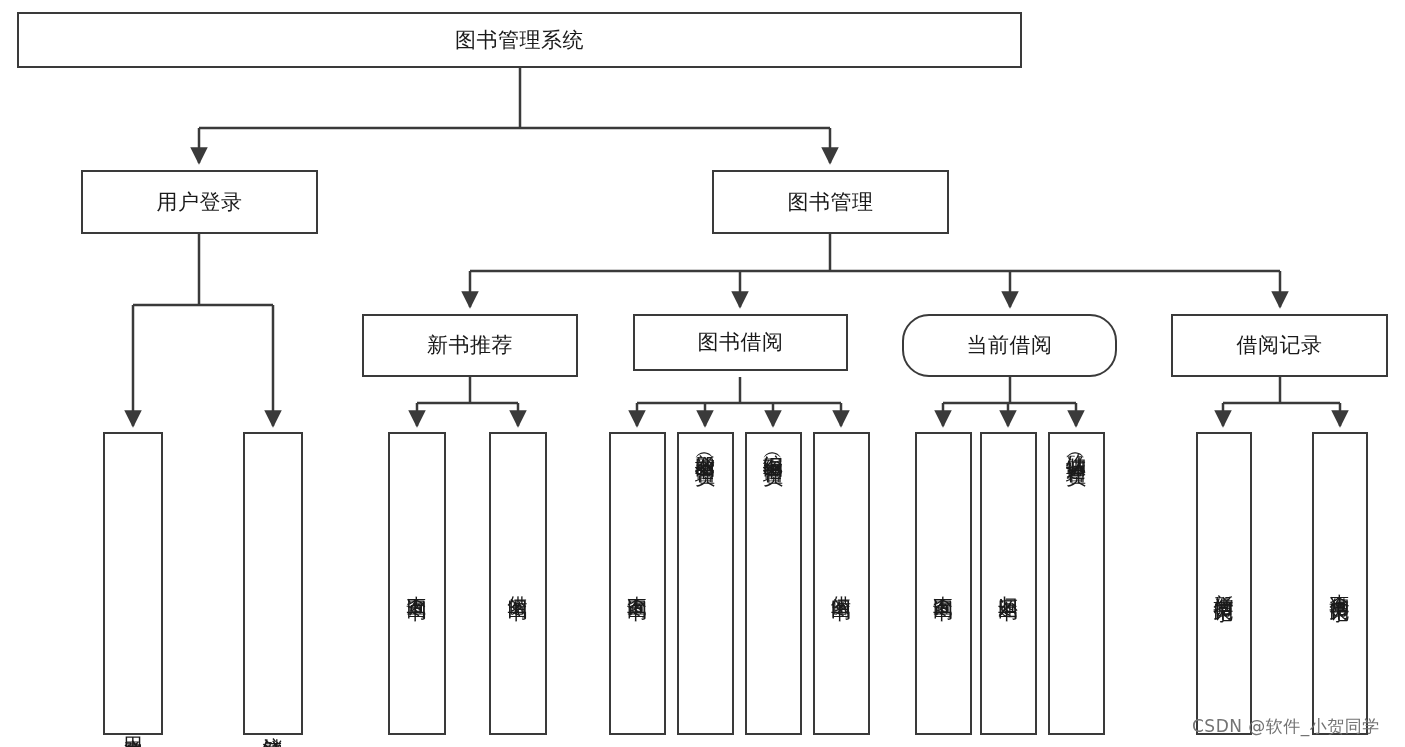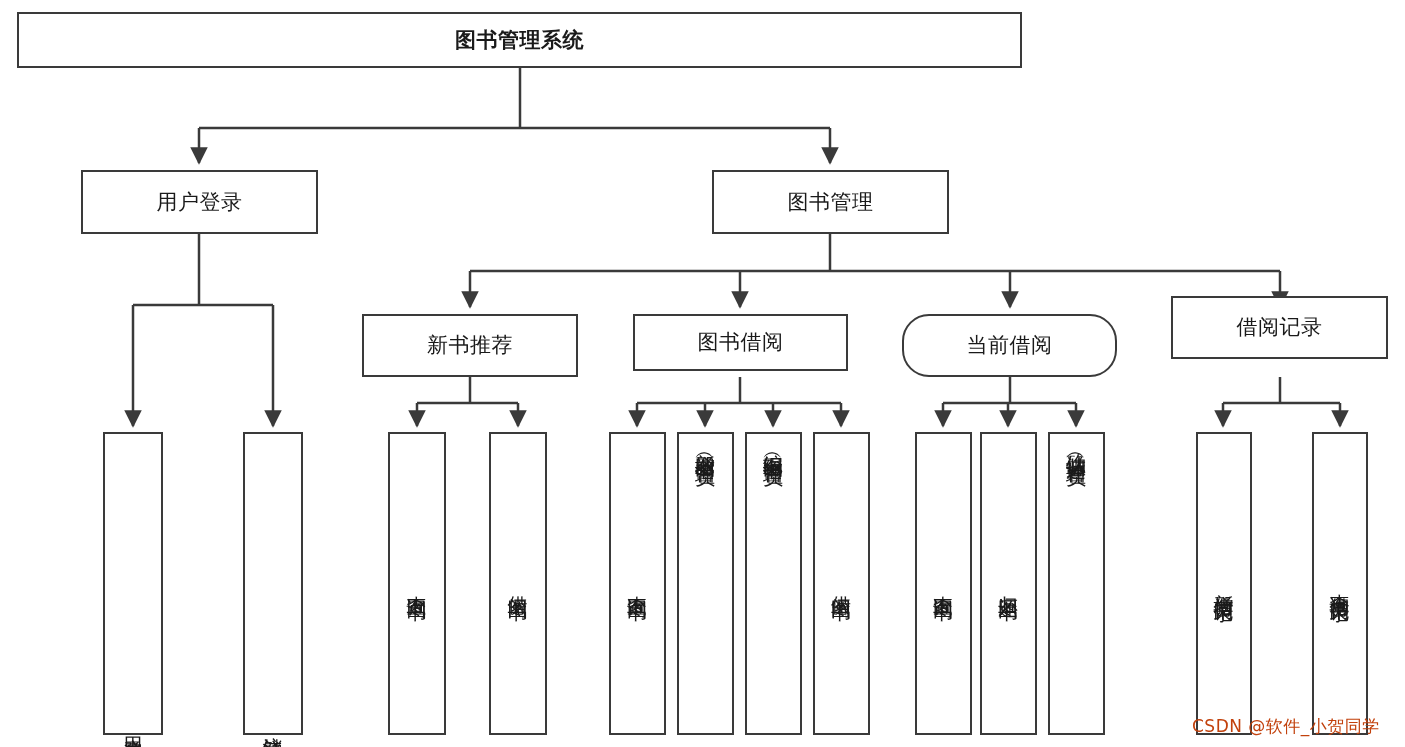--- a/index.html
+++ b/index.html
@@ -61,21 +61,21 @@
     white-space: nowrap;
   }
   .node.leaf.align-top {
     align-items: flex-start;
   }
   .node.leaf.align-bottom {
     align-items: flex-end;
   }
   .watermark {
     position: absolute;
-    color: #c2410c;
+    color: #737373;
     font-size: 17px;
     white-space: nowrap;
     letter-spacing: 0.5px;
   }
 </style>
 </head>
 <body>
 
 <div id="diagram-root">
 
@@ -122,21 +122,21 @@
       <path d="M 1008 403 L 1008 426" marker-end="url(#arrow)"></path>
       <path d="M 1076 403 L 1076 426" marker-end="url(#arrow)"></path>
 
       <path d="M 1280 377 L 1280 403"></path>
       <path d="M 1223 403 L 1340 403"></path>
       <path d="M 1223 403 L 1223 426" marker-end="url(#arrow)"></path>
       <path d="M 1340 403 L 1340 426" marker-end="url(#arrow)"></path>
     </g>
   </svg>
 
-  <div class="node root" style="left:17px; top:12px; width:1005px; height:56px;font-weight:bold;">
+  <div class="node root" style="left:17px; top:12px; width:1005px; height:56px;">
     <span class="node-label">图书管理系统</span>
   </div>
 
   <div class="node" style="left:81px; top:170px; width:237px; height:64px;">
     <span class="node-label">用户登录</span>
   </div>
 
   <div class="node" style="left:712px; top:170px; width:237px; height:64px;font-family:Liberation Serif, serif;">
     <span class="node-label">图书管理</span>
   </div>
@@ -146,21 +146,21 @@
   </div>
 
   <div class="node" style="left:633px; top:314px; width:215px; height:57px;">
     <span class="node-label">图书借阅</span>
   </div>
 
   <div class="node" style="left:902px; top:314px; width:215px; height:63px;border-radius:27px;">
     <span class="node-label">当前借阅</span>
   </div>
 
-  <div class="node" style="left:1171px; top:296px; width:217px; height:63px;">
+  <div class="node" style="left:1171px; top:314px; width:217px; height:63px;">
     <span class="node-label">借阅记录</span>
   </div>
 
   <div class="node leaf align-bottom" style="left:103px; top:432px; width:60px; height:303px;">
     <span class="node-label">用户登录</span>
   </div>
   <div class="node leaf align-bottom" style="left:243px; top:432px; width:60px; height:303px;">
     <span class="node-label">注销登录</span>
   </div>
 

